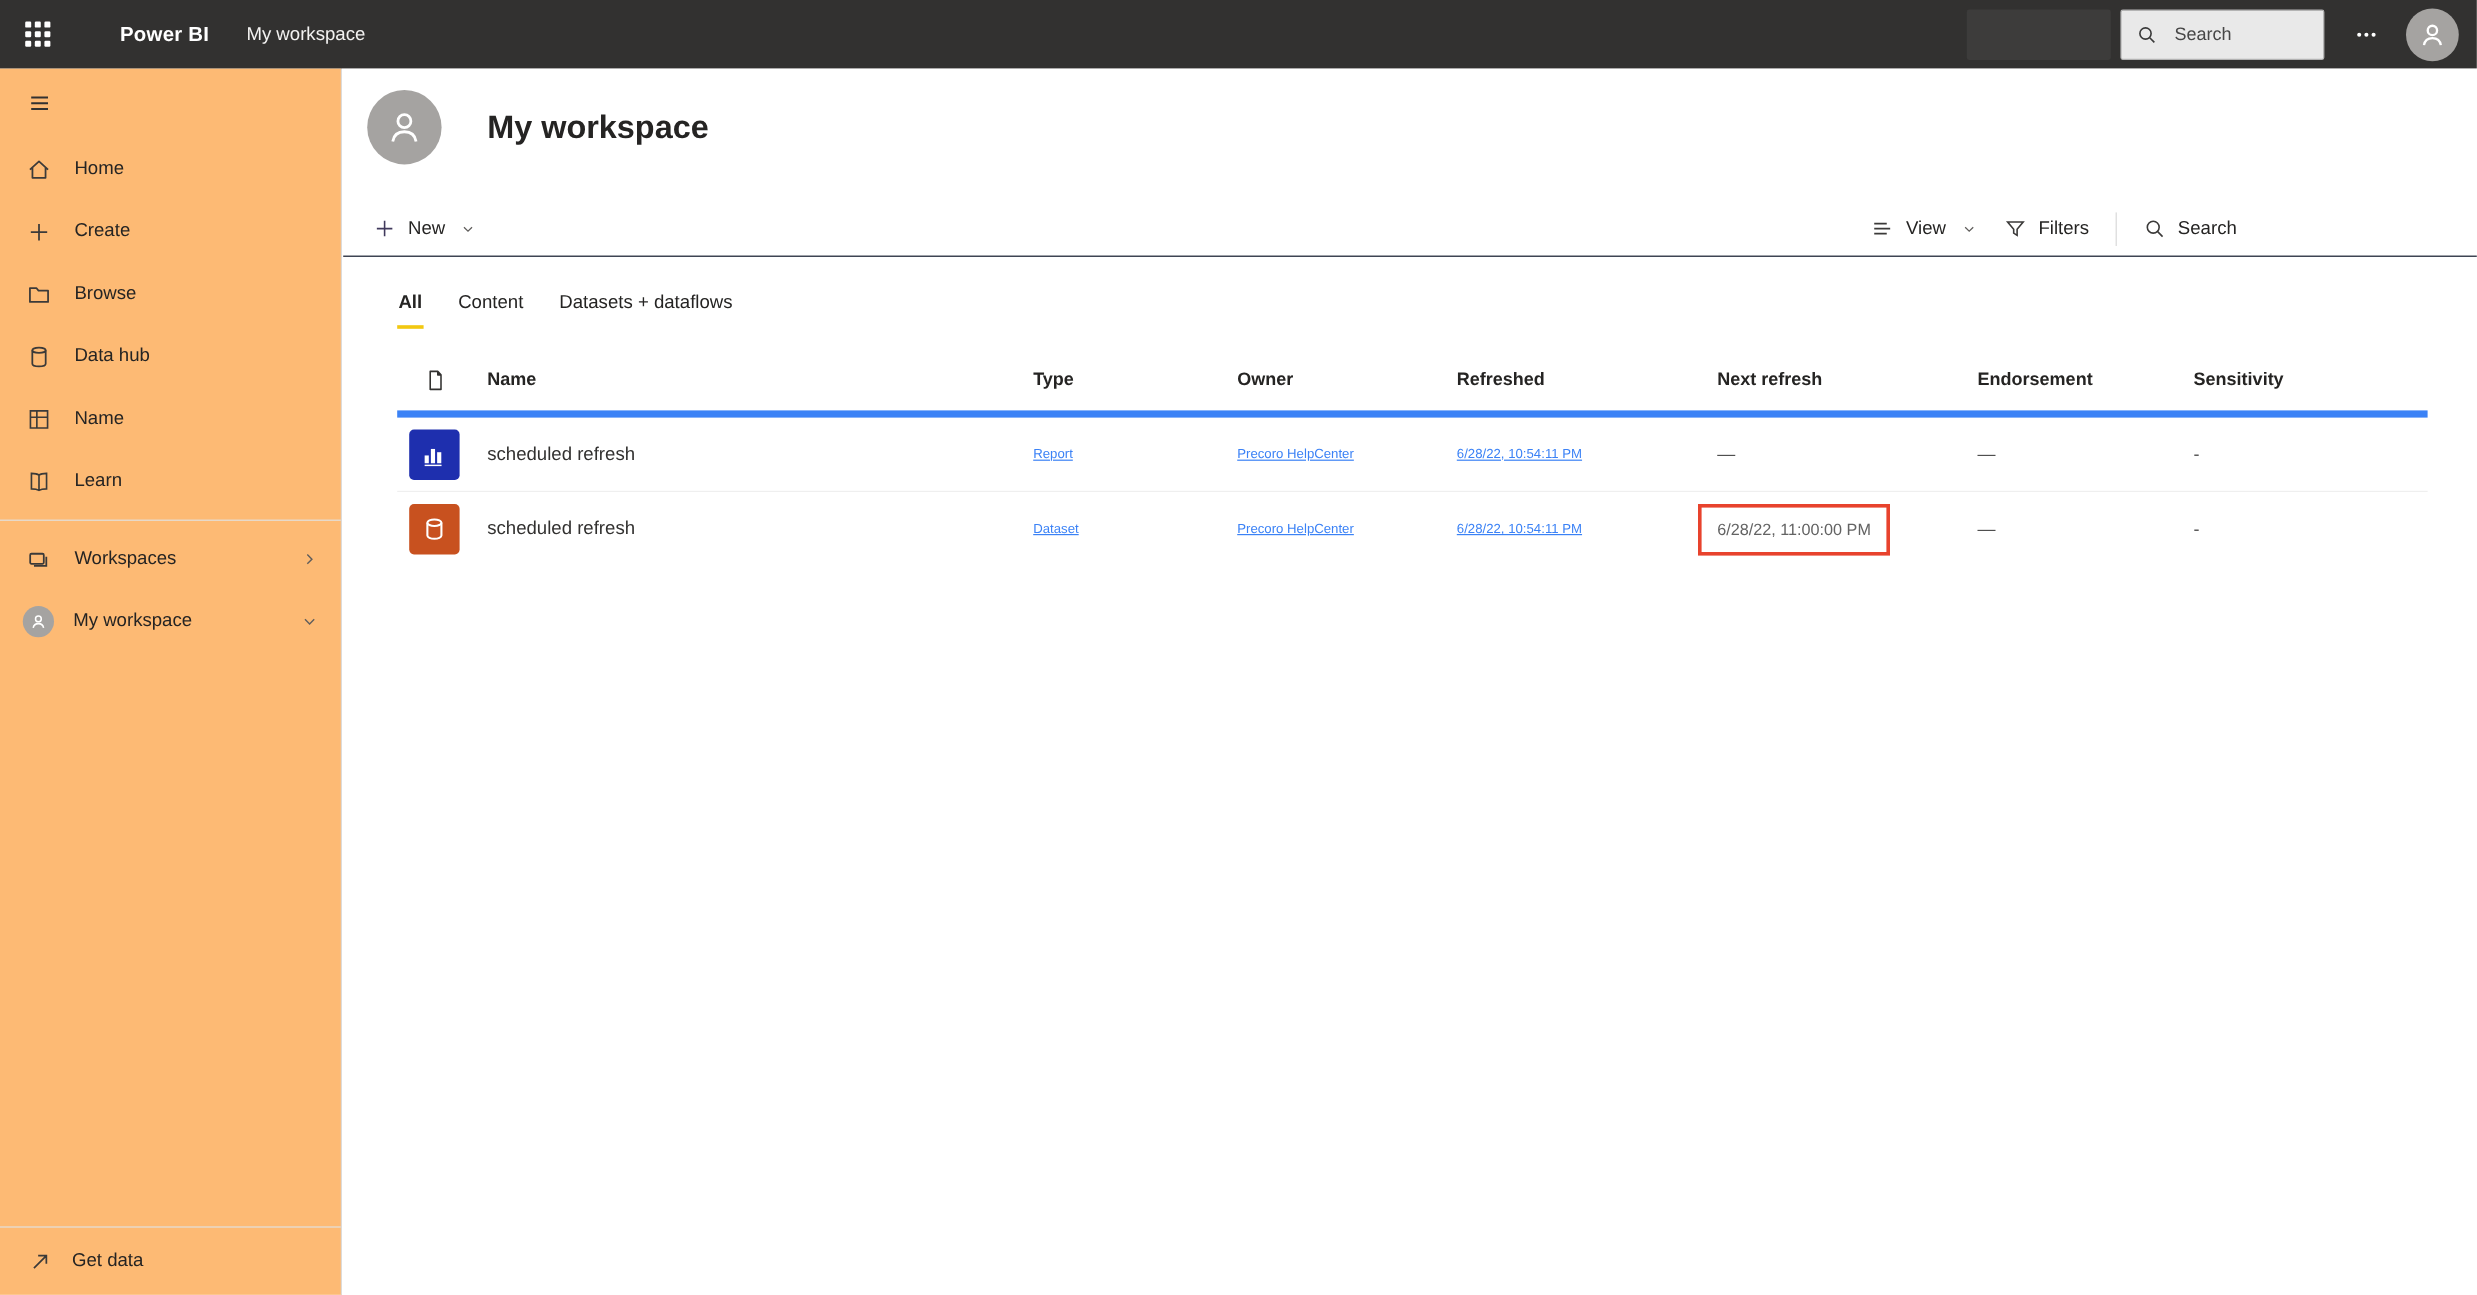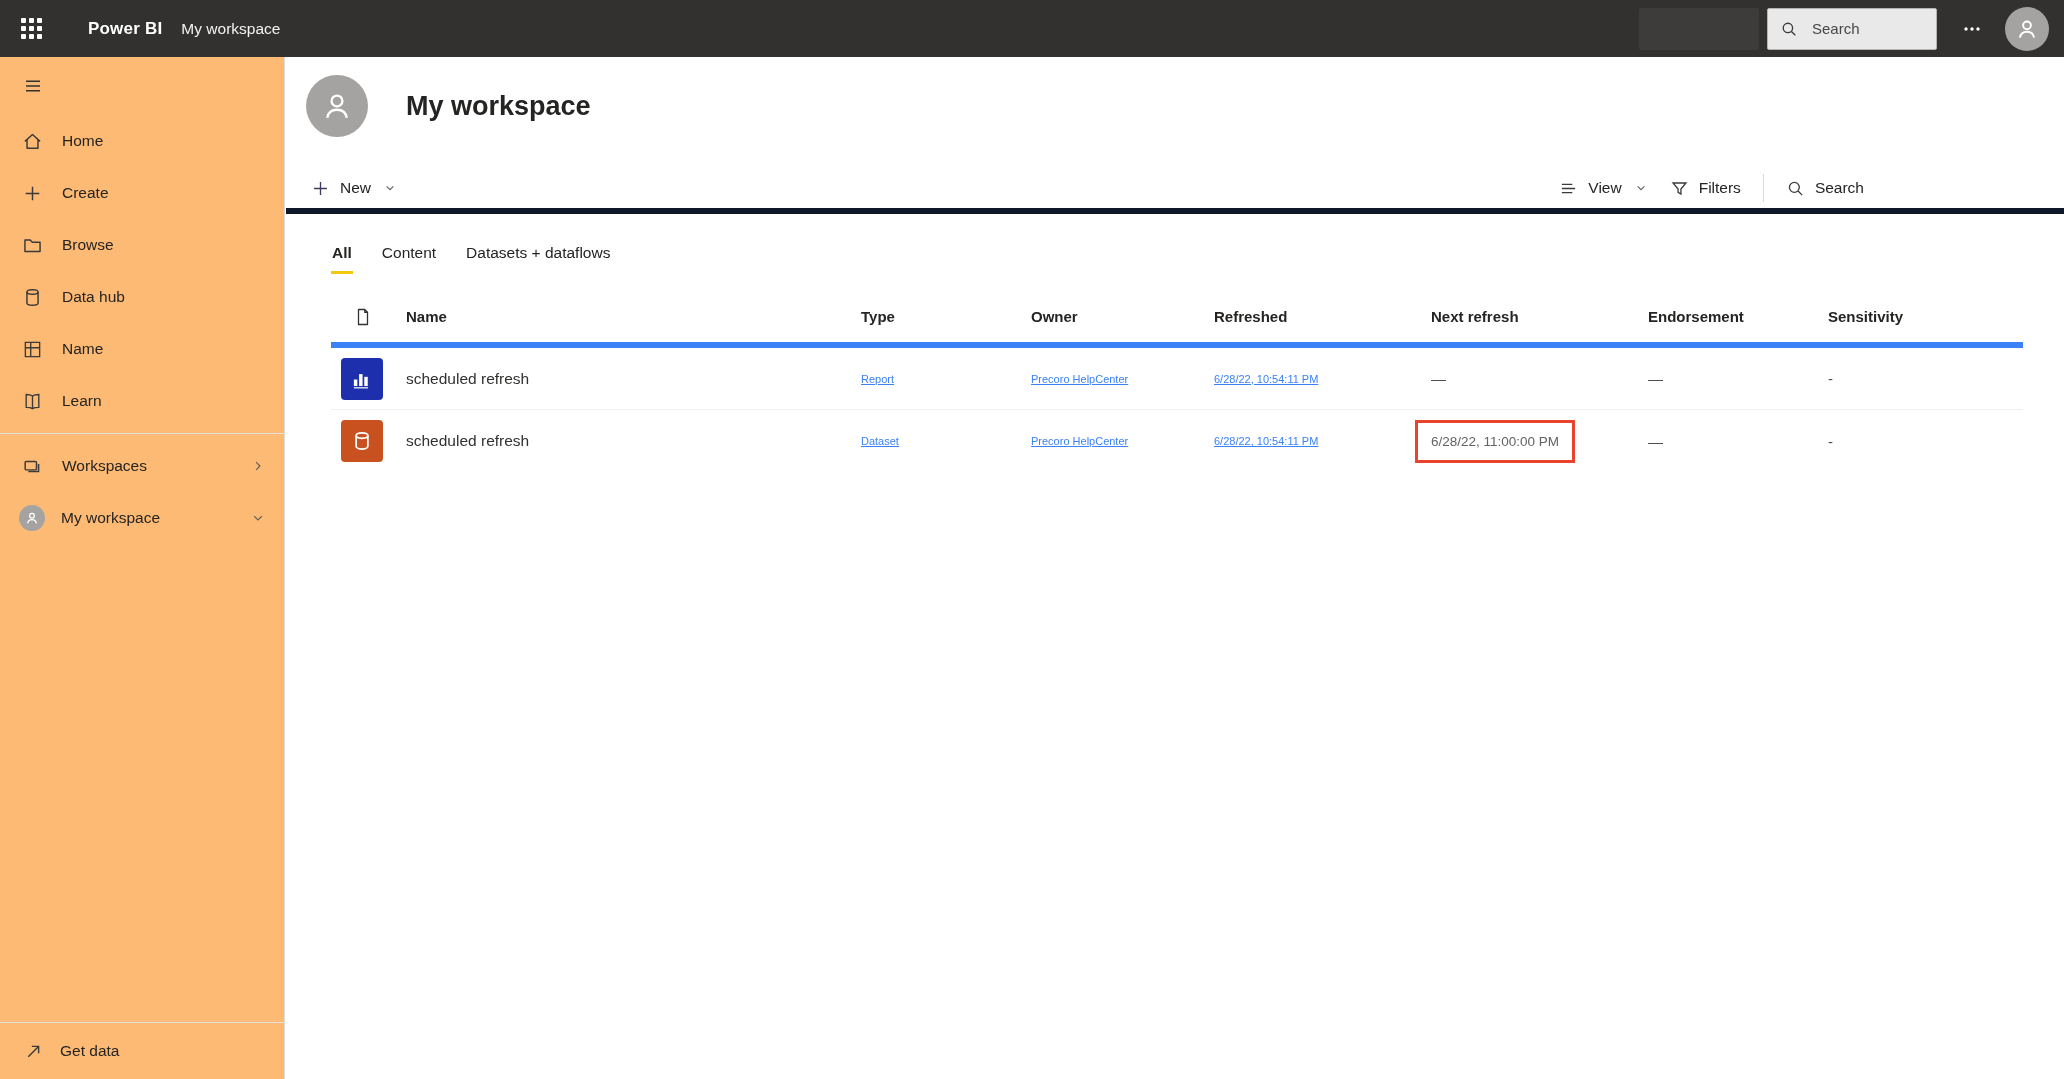--- a/index.html
+++ b/index.html
@@ -6,21 +6,21 @@
   html,body { width:2064px; height:1079px; }
   body {
     font-family:"Liberation Sans", sans-serif;
     background:#ffffff; overflow:hidden; position:relative;
     --topbar-bg:#323130; --accent:#f2c811; --hl:#e8432d; --avatar:#a5a3a1;
   }
   svg { display:block; }
 
   
   .topbar { position:absolute; top:0; left:0; right:0; height:57px;
-    background:var(--topbar-bg); display:flex; align-items:center; color:#fff; z-index:5; }
+    background:var(--topbar-bg); display:flex; align-items:center; color:#fff; z-index:5;gap:12px; }
   .waffle { width:62px; height:57px; display:flex; align-items:center; justify-content:center; cursor:pointer; }
   .waffle-grid { display:grid; grid-template-columns:repeat(3,5px); grid-template-rows:repeat(3,5px); gap:3px; }
   .waffle-grid i { background:#fff; border-radius:1px; }
   .brand { font-weight:bold; font-size:17px; margin-left:26px; letter-spacing:.2px; cursor:pointer; }
   .brand-context { font-size:15.5px; margin-left:19px; color:#f3f2f1; }
   .topbar-right { margin-left:auto; display:flex; align-items:center; }
   .redacted { width:120px; height:42px; background:#3d3c3b; border-radius:2px; }
   .top-search { width:170px; height:42px; margin-left:8px; background:#e9e9e9; border:1px solid #b3b3b3;
     border-radius:2px; display:flex; align-items:center; padding:0 12px; cursor:text; }
   .top-search .mag { color:#3a3a3a; margin-right:14px; }
@@ -46,21 +46,21 @@
     display:flex; align-items:center; padding-left:24px; font-size:15.5px; color:#252423; cursor:pointer; }
   .side-bottom .side-ic { width:19px; height:19px; margin-right:17px; }
 
   
   .main { position:absolute; top:57px; left:286px; right:0; bottom:0; background:#fff; }
   .ws-header { display:flex; align-items:center; padding:18px 0 0 20px; }
   .ws-header-avatar { width:62px; height:62px; border-radius:50%; background:var(--avatar);
     display:flex; align-items:center; justify-content:center; color:#fff; }
   .page-title { margin-left:38px; font-size:27px; font-weight:bold; color:#252423; }
 
-  .toolbar { height:46px; margin-top:31px; border-bottom:6px solid #0f172a;
+  .toolbar { height:46px; margin-top:31px; border-bottom:1px solid #0f172a;
     display:flex; align-items:center; padding:0 200px 0 25px; }
   .tb-btn { display:flex; align-items:center; gap:10px; font-size:15.5px; color:#252423; cursor:pointer; }
   .tb-ic { width:19px; height:19px; color:#40395c; }
   .tb-ic.gray { color:#3b3a39; }
   .tb-ic svg { width:100%; height:100%; }
   .tb-chev { width:14px; height:14px; color:#605e5c; margin-left:2px; }
   .tb-chev svg { width:100%; height:100%; }
   .toolbar-right { margin-left:auto; display:flex; align-items:center; gap:22px; }
   .tb-sep { width:1px; height:28px; background:#d9d9d9; }
 

